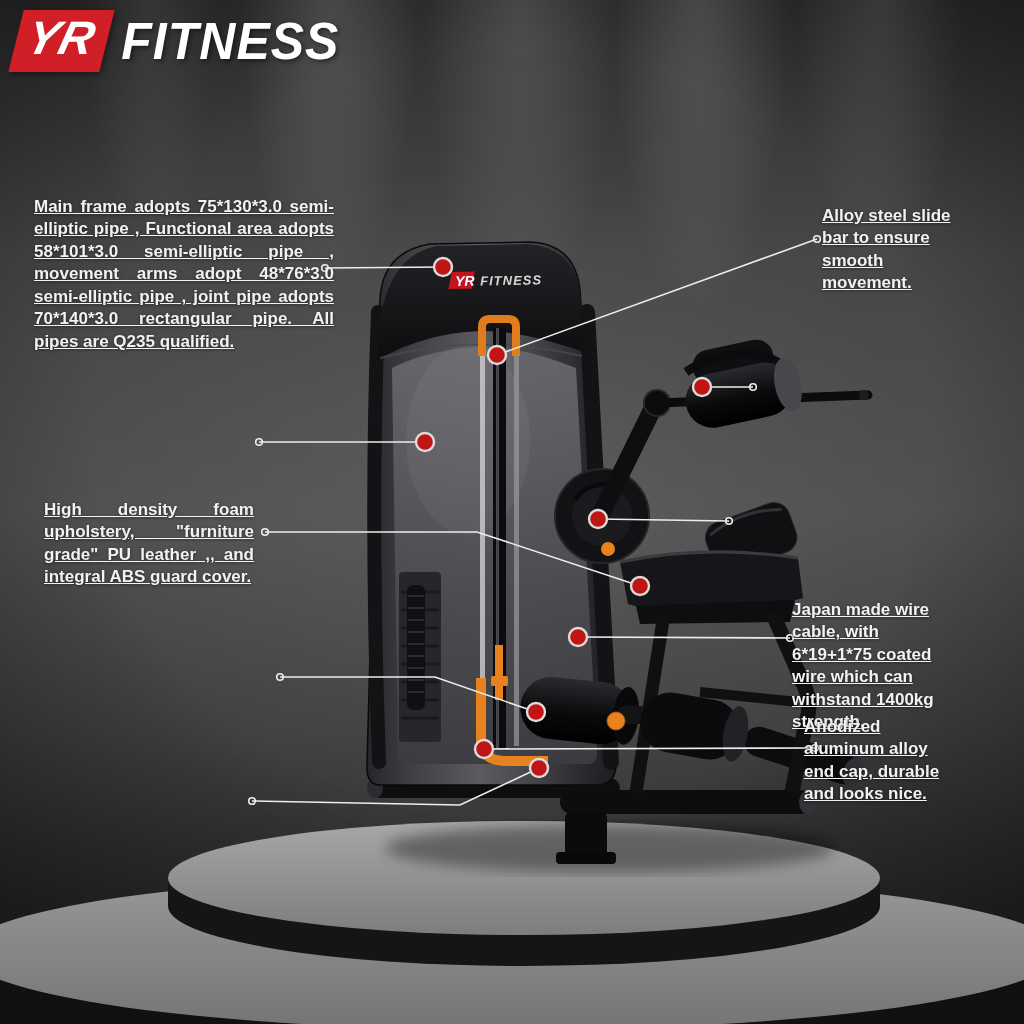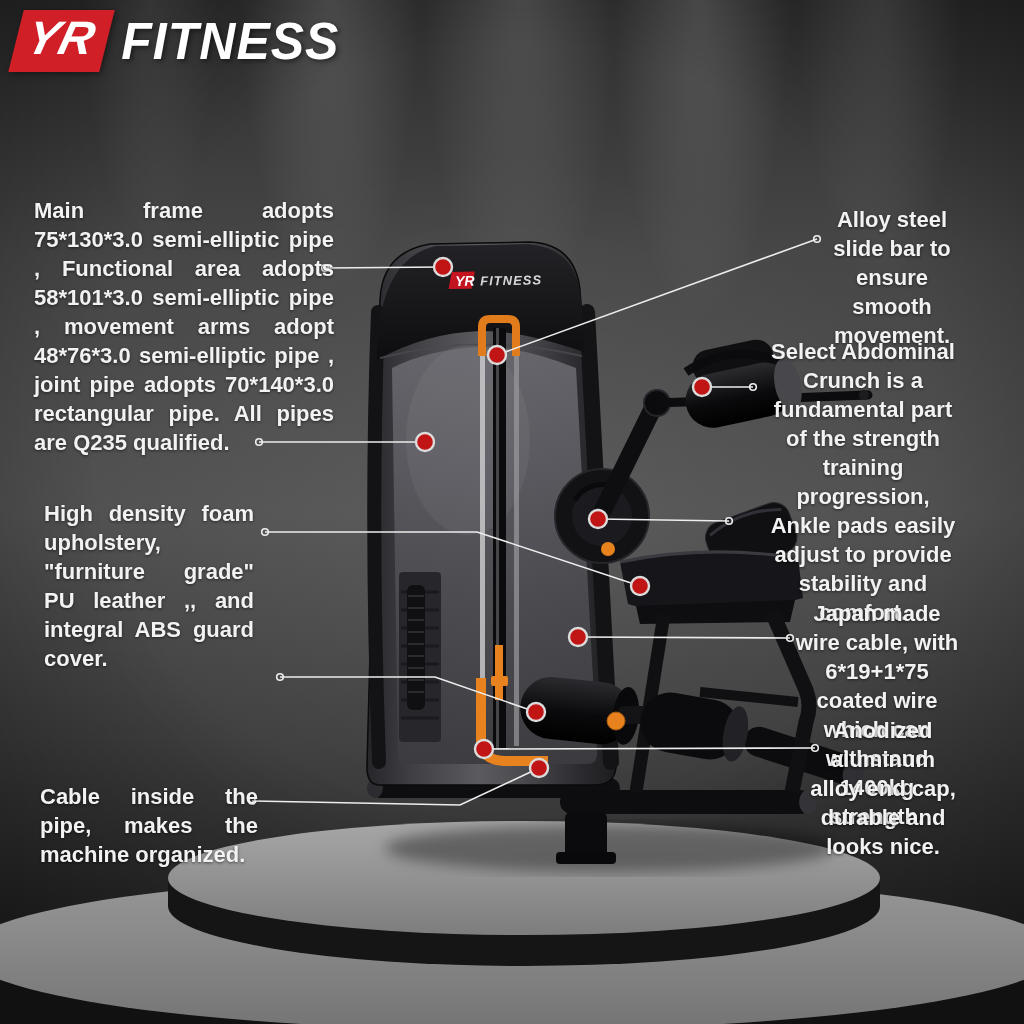--- a/index.html
+++ b/index.html
@@ -22,24 +22,24 @@
   
   .brand{position:absolute;left:16px;top:10px;z-index:3;display:flex;align-items:center;height:62px;}
   .brand-yr-box{background:#d01f27;transform:skewX(-14deg);padding:1px 13px 7px 11px;
     box-shadow:2px 2px 6px rgba(0,0,0,.45);}
   .brand-yr-box span{display:block;color:#fff;font-weight:bold;font-style:italic;
     font-size:47px;line-height:54px;letter-spacing:1px;}
   .brand-fitness{color:#fff;font-weight:bold;font-style:italic;font-size:50px;line-height:54px;
     letter-spacing:1px;margin-left:14px;transform:scaleY(1.04);
     text-shadow:2px 2px 5px rgba(0,0,0,.5);}
   
-  .callout{position:absolute;z-index:3;color:#f2f2f2;font-weight:bold;font-size:22px;line-height:1.32;
-    text-shadow:0 1px 3px rgba(0,0,0,.55);}
+  .callout{position:absolute;z-index:3;color:#f2f2f2;font-weight:bold;font-size:17px;line-height:1.32;
+    text-shadow:0 1px 3px rgba(0,0,0,.55);text-decoration:underline;}
   .callout.just{text-align:justify;}
-  .callout.rgt{text-align:center;}
+  .callout.rgt{text-align:left;}
   .co-main-frame{left:34px;top:196px;width:300px;}
   .co-shroud{left:40px;top:411px;width:206px;}
   .co-upholstery{left:44px;top:499px;width:210px;}
   .co-pulley{left:40px;top:639px;width:216px;}
   .co-cable-inside{left:40px;top:782px;width:218px;}
   .co-slide-bar{right:62px;top:205px;width:140px;}
   .co-crunch{right:62px;top:337px;width:198px;}
   .co-cam{right:62px;top:467px;width:230px;}
   .co-wire{right:62px;top:599px;width:170px;}
   .co-endcap{right:62px;top:716px;width:158px;}
@@ -232,19 +232,17 @@
       <circle cx="640" cy="586" r="9"></circle>
       <circle cx="578" cy="637" r="9"></circle>
       <circle cx="536" cy="712" r="9"></circle>
       <circle cx="484" cy="749" r="9"></circle>
       <circle cx="539" cy="768" r="9"></circle>
     </g>
   </svg>
 
   <div class="callout just co-main-frame">Main frame adopts 75*130*3.0 semi-elliptic pipe , Functional area adopts 58*101*3.0 semi-elliptic pipe , movement arms adopt 48*76*3.0 semi-elliptic pipe , joint pipe adopts 70*140*3.0 rectangular pipe. All pipes are Q235 qualified.</div>
   <div class="callout just co-upholstery">High density foam upholstery, "furniture grade" PU leather ,, and integral ABS guard cover.</div>
-  <div class="callout just co-cable-inside">Cable inside the pipe, makes the machine organized.</div>
 
   <div class="callout rgt co-slide-bar">Alloy steel slide bar to ensure smooth movement.</div>
-  <div class="callout rgt co-crunch">Select Abdominal Crunch is a fundamental part of the strength training progression, Ankle pads easily adjust to provide stability and comfort.</div>
   <div class="callout rgt co-wire">Japan made wire cable, with 6*19+1*75 coated wire which can withstand 1400kg strength.</div>
   <div class="callout rgt co-endcap">Anodized aluminum alloy end cap, durable and looks nice.</div>
 </div>
 
 </body></html>

